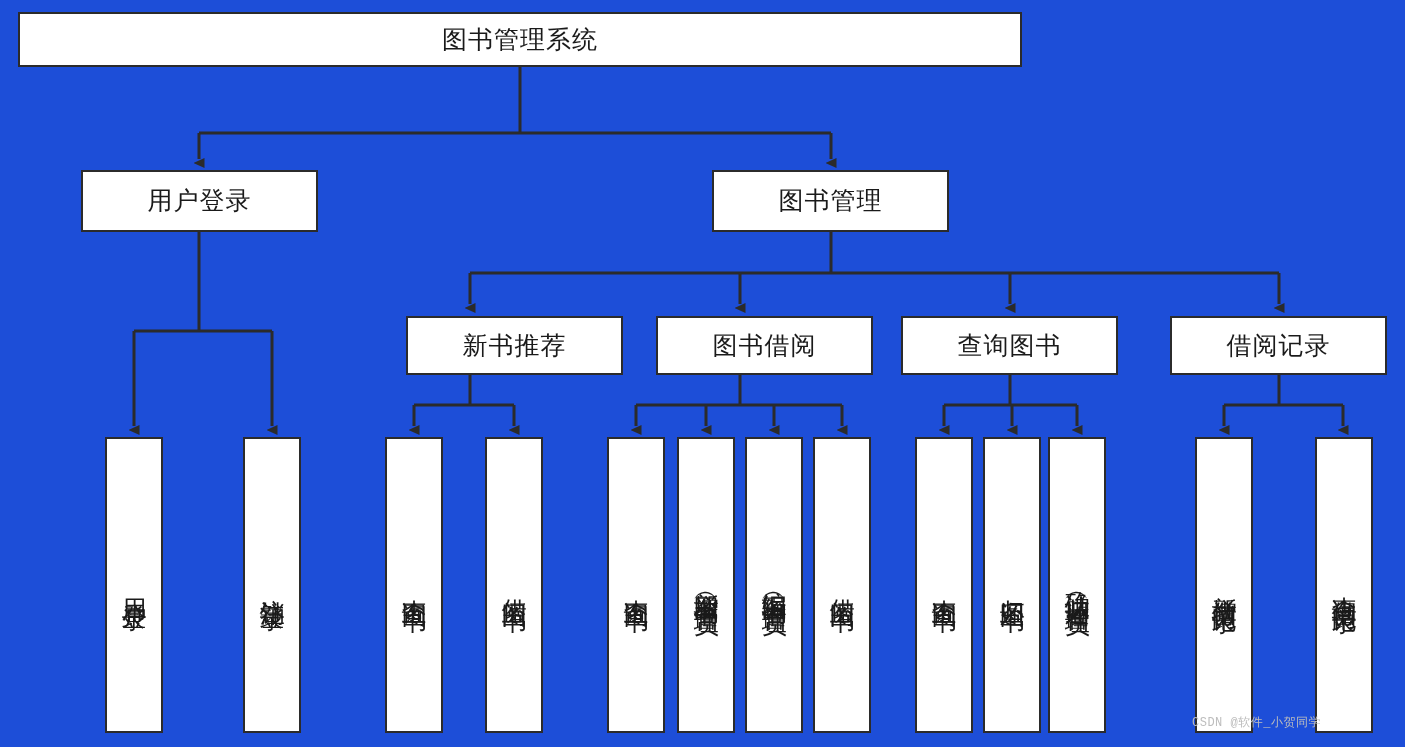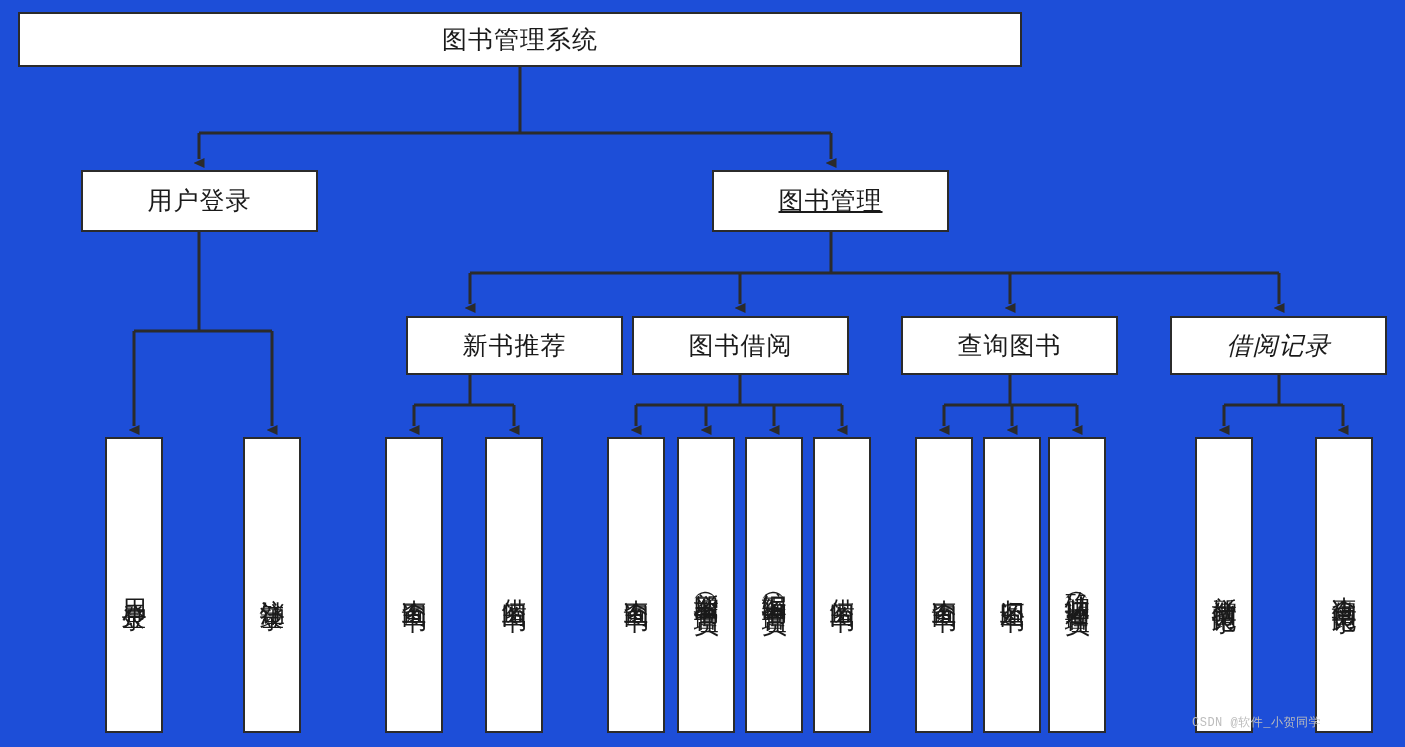--- a/index.html
+++ b/index.html
@@ -121,34 +121,34 @@
     </g>
   </svg>
 
   <div class="node horiz" style="left:18px; top:12px; width:1004px; height:55px;">
     <span>图书管理系统</span>
   </div>
 
   <div class="node horiz" style="left:81px; top:170px; width:237px; height:62px;">
     <span>用户登录</span>
   </div>
-  <div class="node horiz" style="left:712px; top:170px; width:237px; height:62px;text-decoration:underline;">
+  <div class="node horiz" style="left:712px; top:170px; width:237px; height:62px;">
     <span>图书管理</span>
   </div>
 
   <div class="node horiz" style="left:362px; top:316px; width:217px; height:59px;margin-left:44px;">
     <span>新书推荐</span>
   </div>
-  <div class="node horiz" style="left:632px; top:316px; width:217px; height:59px;">
+  <div class="node horiz" style="left:656px; top:316px; width:217px; height:59px;">
     <span>图书借阅</span>
   </div>
   <div class="node horiz" style="left:901px; top:316px; width:217px; height:59px;">
     <span>查询图书</span>
   </div>
-  <div class="node horiz" style="left:1170px; top:316px; width:217px; height:59px;font-style:italic;">
+  <div class="node horiz" style="left:1170px; top:316px; width:217px; height:59px;">
     <span>借阅记录</span>
   </div>
 
   <div class="node vert" style="left:105px; top:437px; width:58px; height:296px;">
     <span>用户登录</span>
   </div>
   <div class="node vert" style="left:243px; top:437px; width:58px; height:296px;">
     <span>注销登录</span>
   </div>
 

